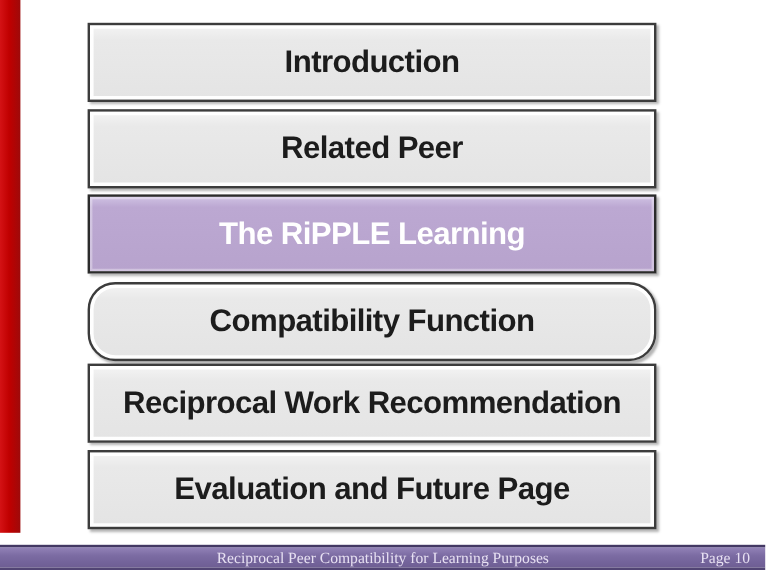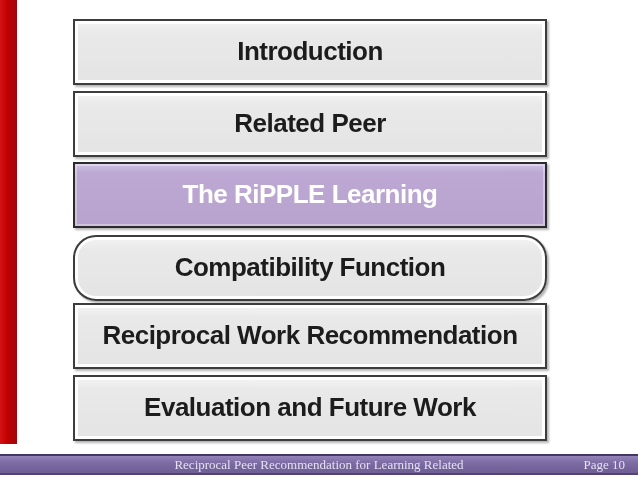--- a/index.html
+++ b/index.html
@@ -95,20 +95,20 @@
   <div class="outline-item pos-0">Introduction</div>
 
   <div class="outline-item pos-1">Related Peer</div>
 
   <div class="outline-item pos-2 highlighted">The RiPPLE Learning</div>
 
   <div class="outline-item pos-3">Compatibility Function</div>
 
   <div class="outline-item pos-4">Reciprocal Work Recommendation</div>
 
-  <div class="outline-item pos-5">Evaluation and Future Work</div>
+  <div class="outline-item pos-5">Evaluation and Future Page</div>
 
   <div class="footer-bar">
-    <div class="footer-title">Reciprocal Peer Recommendation for Learning Related</div>
+    <div class="footer-title">Reciprocal Peer Compatibility for Learning Purposes</div>
     <div class="footer-page">Page 10</div>
   </div>
 
 </div>
 
 </body></html>

